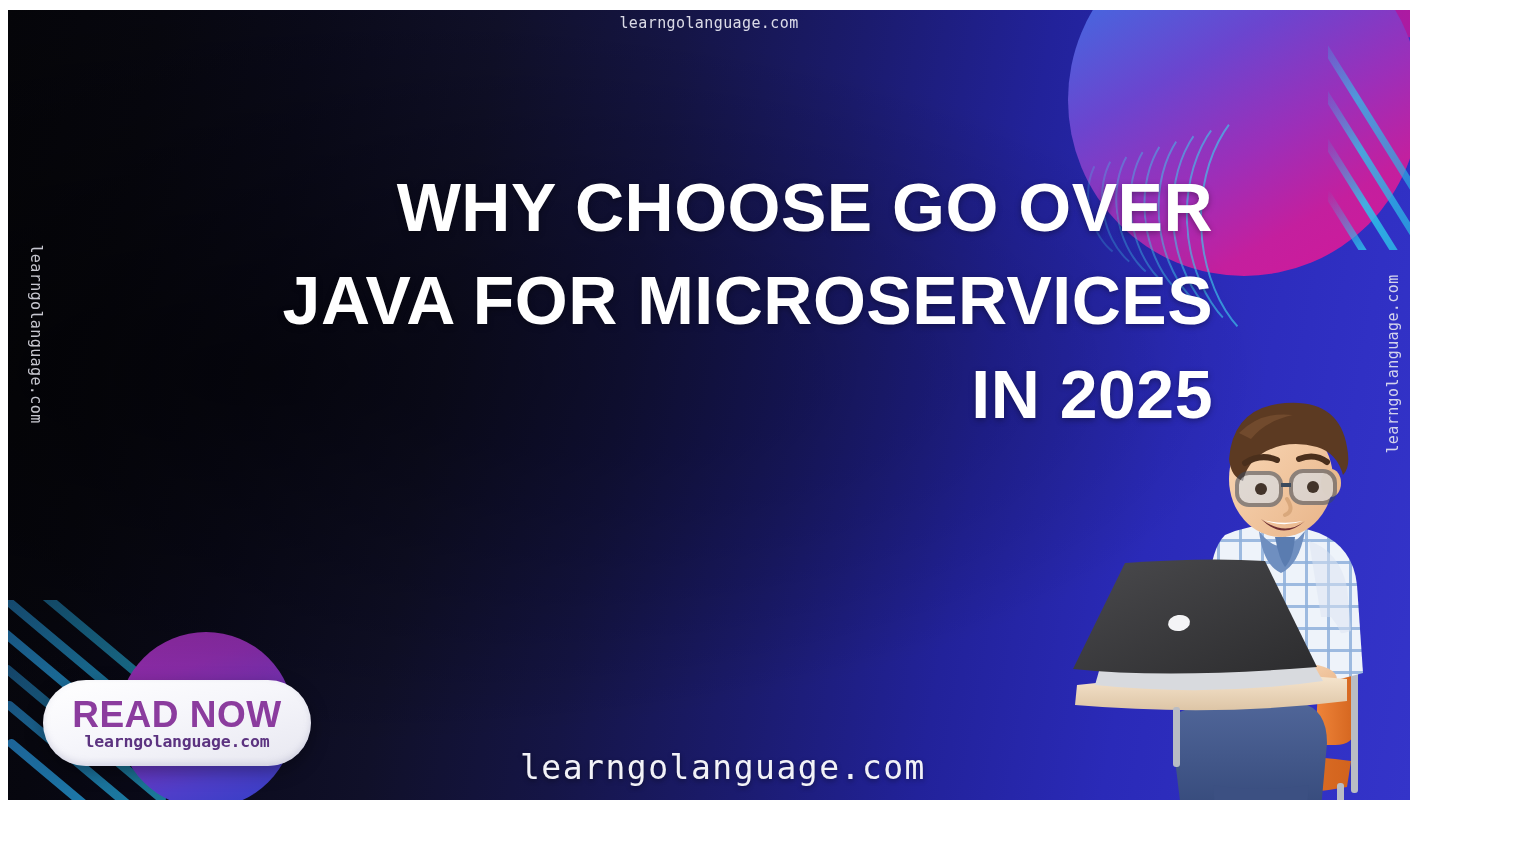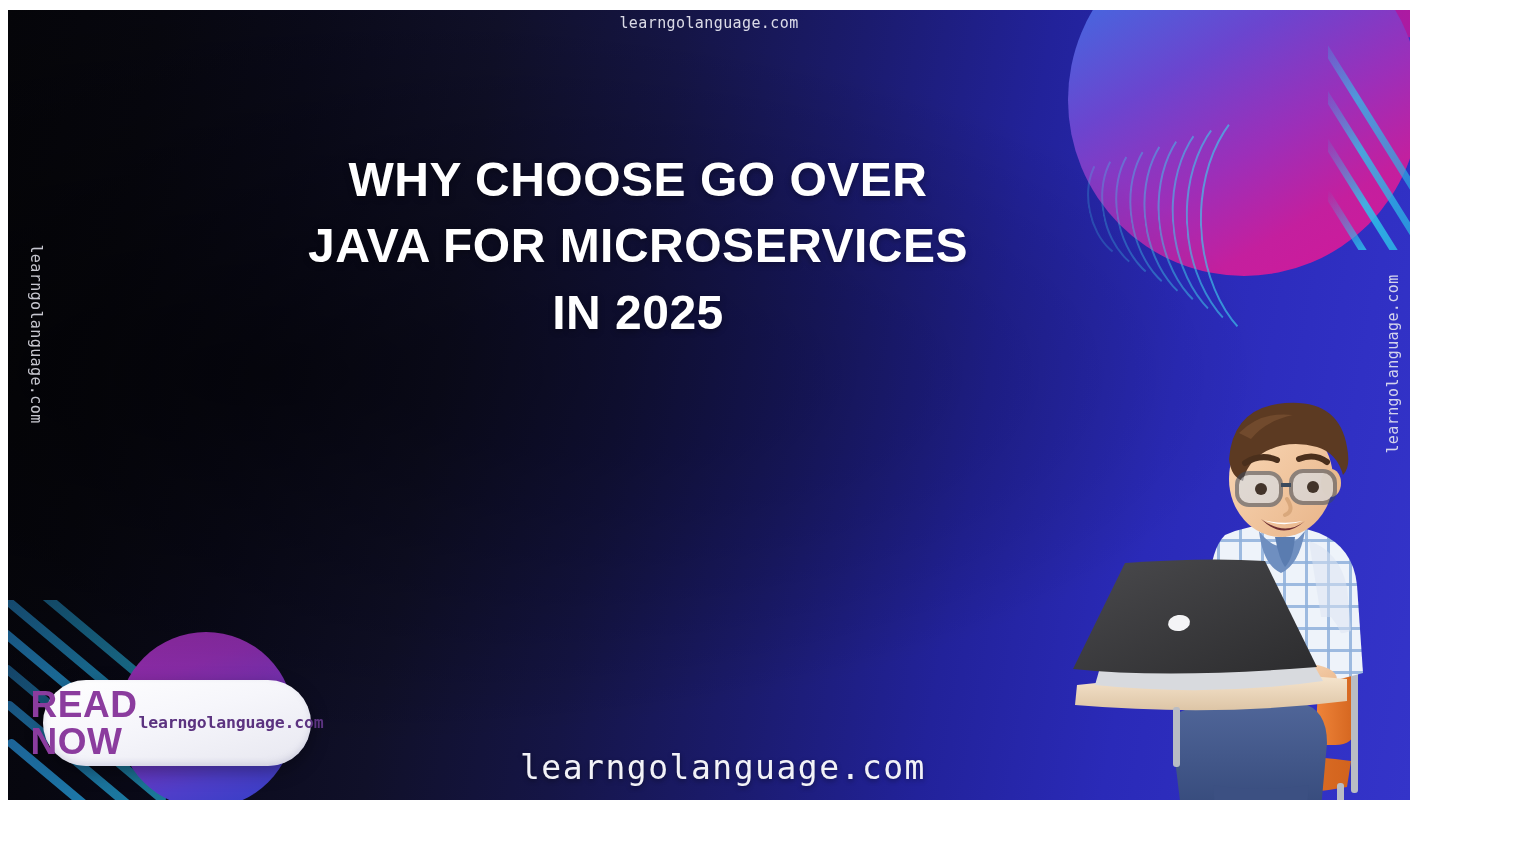--- a/index.html
+++ b/index.html
@@ -167,25 +167,25 @@
         #4f3ec9 75%,
         #2f3fc6 100%);
   }
 
   
   .title {
     position: absolute;
     left: 55px;
     top: 105px;
     width: 1150px;
-    text-align: center;
+    text-align: right;
     color: #ffffff;
     font-family: "Liberation Sans", sans-serif;
     font-weight: 700;
-    font-size: 48px;
+    font-size: 68px;
     line-height: 1.38;
     letter-spacing: 0.5px;
     text-transform: uppercase;
     text-shadow: 0 2px 6px rgba(0,0,0,0.35);
     white-space: pre-line;
   }
 
   
   .go-logo {
     position: absolute;
@@ -232,21 +232,21 @@
   .read-now {
     position: absolute;
     left: 35px;
     top: 670px;
     width: 268px;
     height: 86px;
     border-radius: 46px;
     background: linear-gradient(165deg, #ffffff 0%, #f6f6fb 45%, #e7e7f0 100%);
     box-shadow: 0 6px 18px rgba(0,0,0,0.35), inset 0 -3px 6px rgba(160,160,190,0.35);
     display: flex;
-    flex-direction: row;
+    flex-direction: column;
     align-items: center;
     justify-content: center;
     gap: 1px;
   }
   .read-now-label {
     font-family: "Liberation Sans", sans-serif;
     font-weight: 700;
     font-size: 37px;
     line-height: 1;
     letter-spacing: 0.5px;

